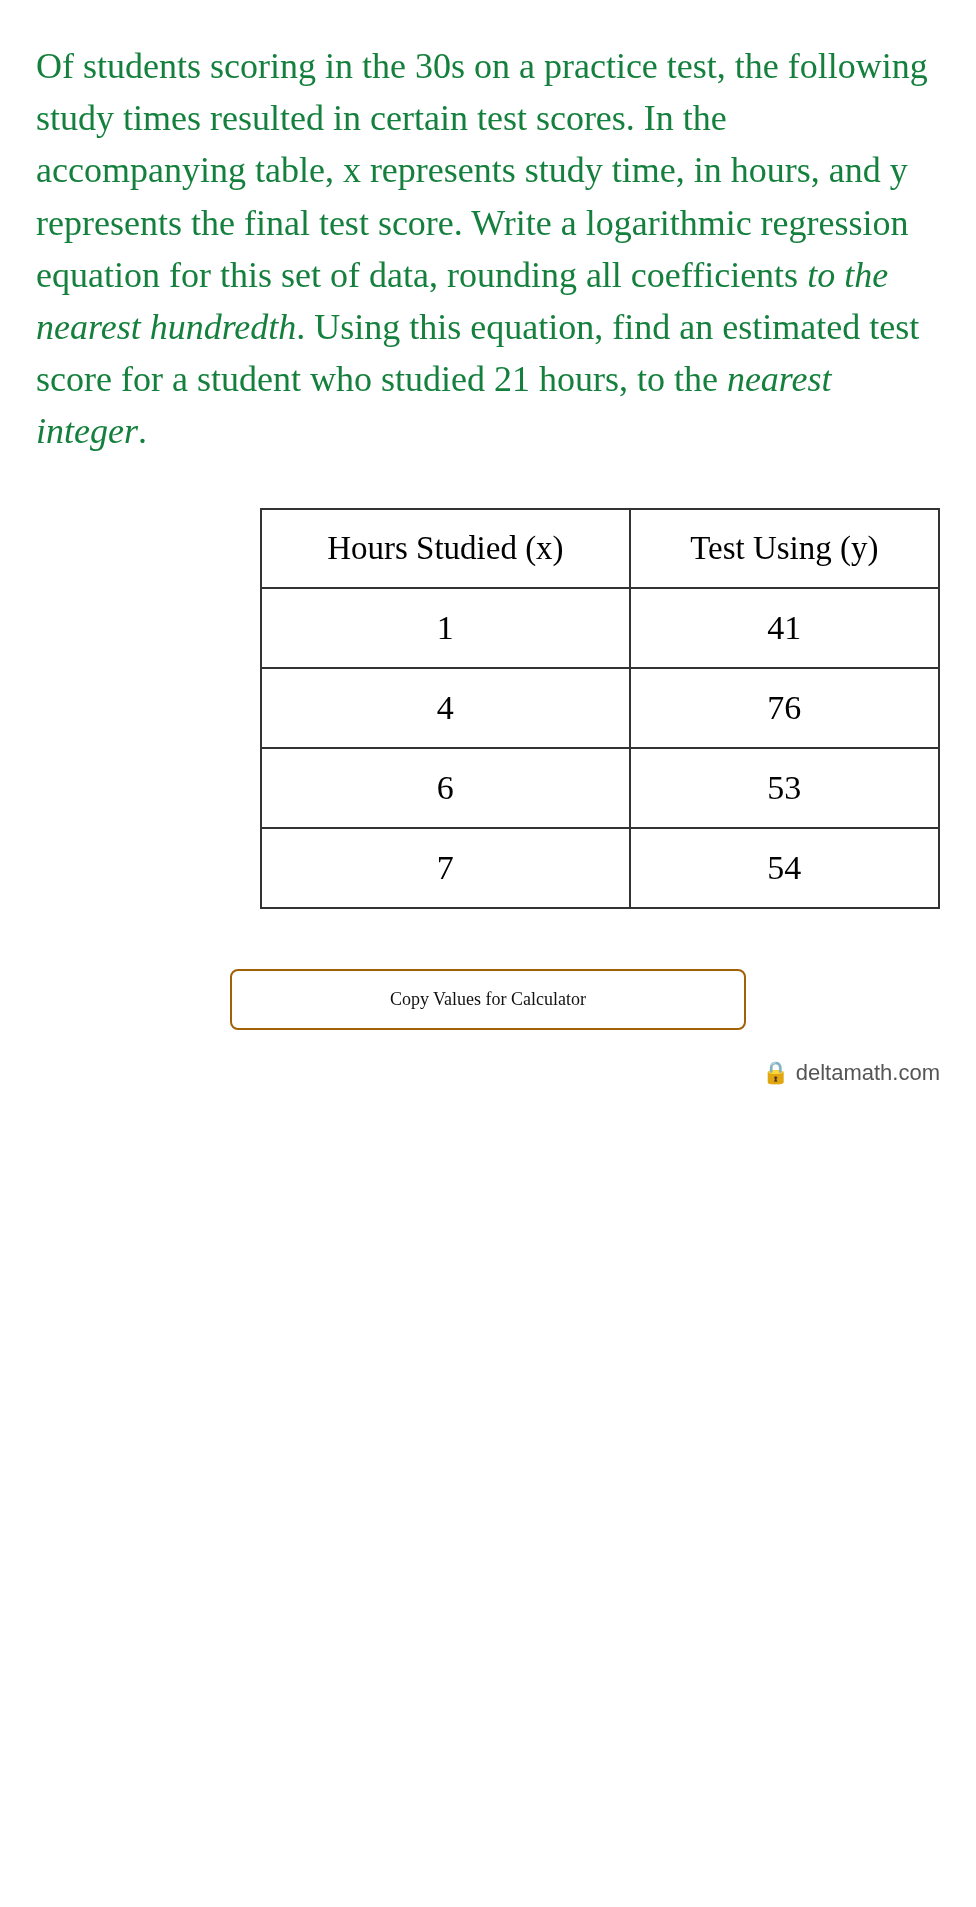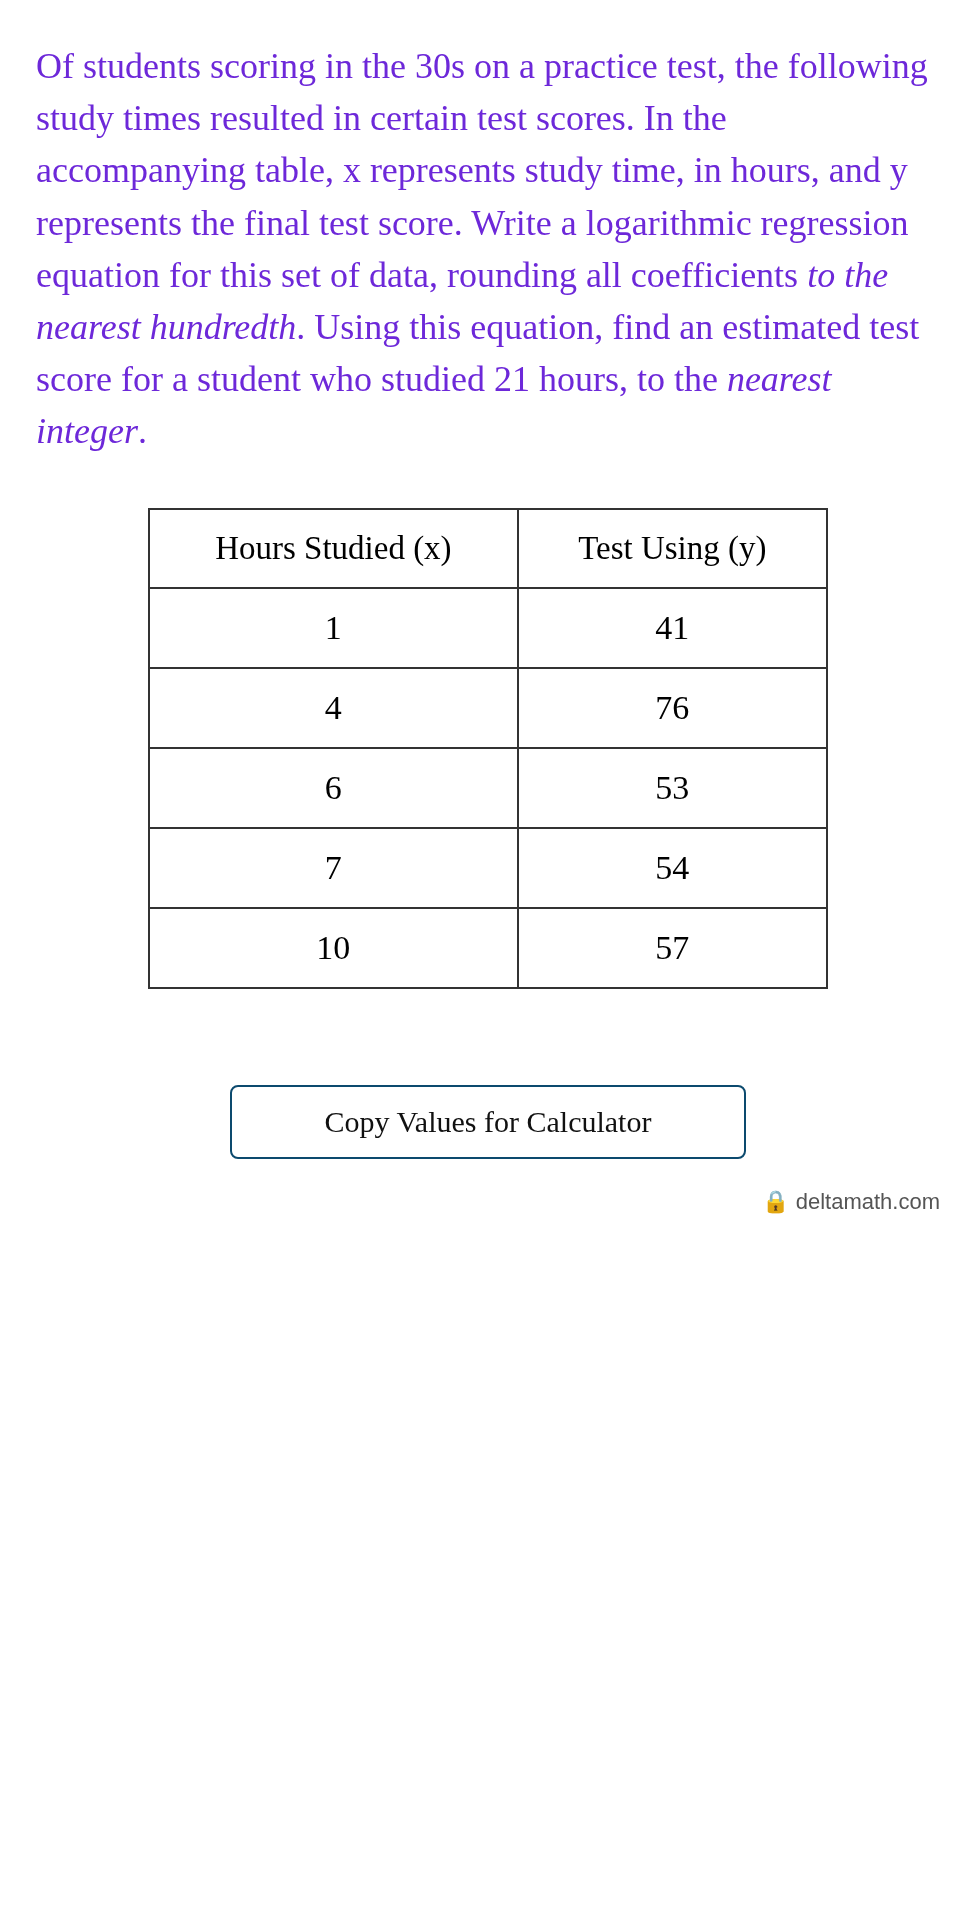--- a/index.html
+++ b/index.html
@@ -12,32 +12,32 @@
       width: 976px;
       min-height: 1907px;
       background-color: #ffffff;
       font-family: Georgia, 'Times New Roman', serif;
       padding: 40px 36px 30px 36px;
     }
 
     .problem-text {
       font-size: 36px;
       line-height: 1.45;
-      color: #6d28d9;
+      color: #15803d;
       margin-bottom: 50px;
     }
 
     .problem-text em {
       font-style: italic;
     }
 
     .table-wrapper {
       display: flex;
-      justify-content: center;
-      margin-bottom: 96px;
+      justify-content: flex-end;
+      margin-bottom: 60px;
     }
 
     table {
       border-collapse: collapse;
       width: 680px;
       font-size: 34px;
     }
 
     table th, table td {
       border: 2px solid #333333;
@@ -59,24 +59,24 @@
       display: flex;
       flex-direction: column;
       align-items: center;
       gap: 18px;
       margin-top: 10px;
     }
 
     .calc-button {
       width: 516px;
       padding: 18px 24px;
-      font-size: 30px;
+      font-size: 18px;
       font-family: Georgia, 'Times New Roman', serif;
       background-color: #ffffff;
-      border: 2px solid #0c4a6e;
+      border: 2px solid #a16207;
       border-radius: 8px;
       cursor: pointer;
       color: #111111;
       text-align: center;
     }
 
     .footer-text {
       text-align: right;
       margin-top: 30px;
       font-size: 22px;
@@ -109,24 +109,20 @@
           <td>76</td>
         </tr>
         <tr>
           <td>6</td>
           <td>53</td>
         </tr>
         <tr>
           <td>7</td>
           <td>54</td>
         </tr>
-        <tr>
-          <td>10</td>
-          <td>57</td>
-        </tr>
       </tbody>
   </table>
 </div>
 
 <div class="buttons-wrapper">
   <button class="calc-button">Copy Values for Calculator</button>
 </div>
 
 <div class="footer-text">
   🔒 <span>deltamath.com</span>

